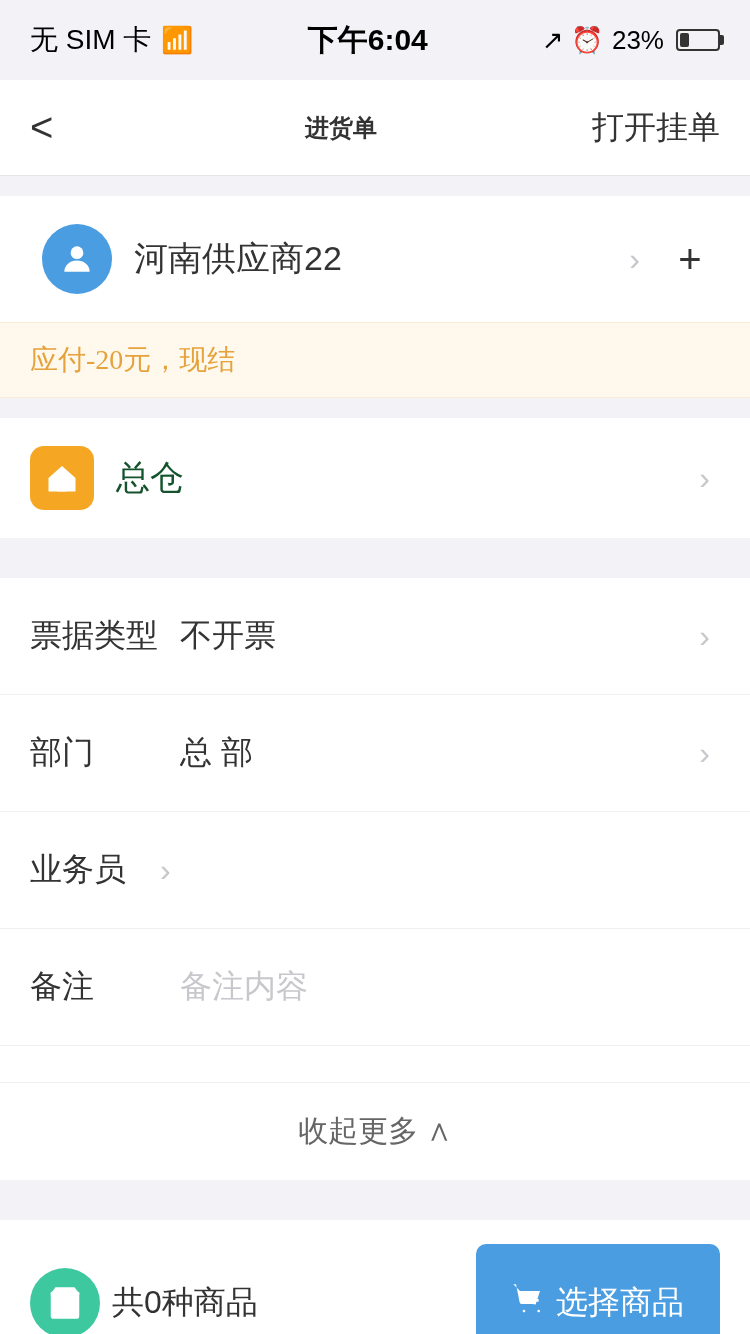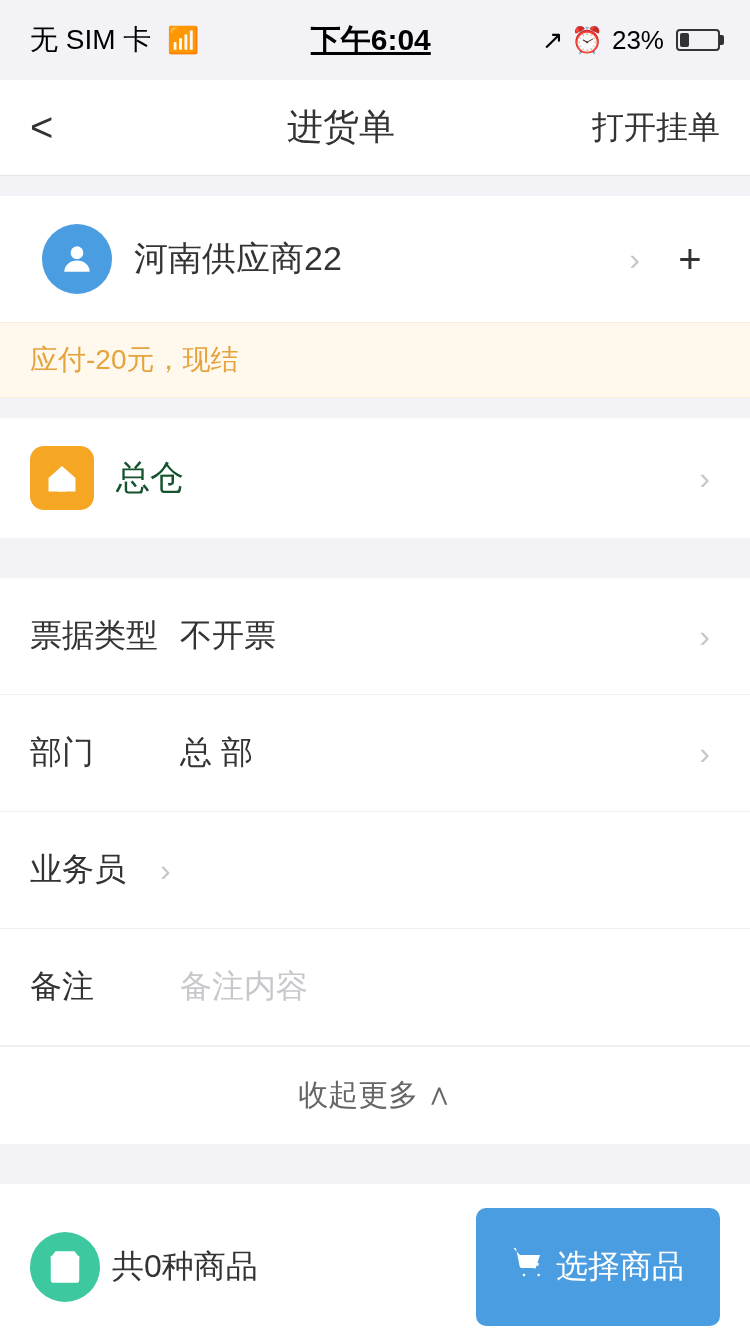--- a/index.html
+++ b/index.html
@@ -17,22 +17,22 @@
       width: 750px;
       height: 80px;
       background: #f2f2f7;
       display: flex;
       align-items: center;
       justify-content: space-between;
       padding: 0 30px;
       font-size: 28px;
       font-weight: 500;
     }
-    .status-left { display: flex; align-items: center; gap: 16px; }
-    .status-center { font-size: 30px; font-weight: 600; text-decoration: underline; }
+    .status-left { display: flex; align-items: center; gap: 10px; }
+    .status-center { font-size: 30px; font-weight: 600; }
     .status-right { display: flex; align-items: center; gap: 8px; font-size: 26px; }
     .battery-icon {
       display: inline-block;
       width: 44px; height: 22px;
       border: 2px solid #333;
       border-radius: 4px;
       position: relative;
       margin-left: 4px;
     }
     .battery-icon::after {
@@ -63,22 +63,22 @@
       padding: 0 30px;
       border-bottom: 1px solid #e5e5e5;
     }
     .nav-back {
       font-size: 40px;
       color: #333;
       cursor: pointer;
       width: 60px;
     }
     .nav-title {
-      font-size: 36px;
-      font-weight: 400;
+      font-size: 24px;
+      font-weight: 700;
       color: #333;
     }
     .nav-action {
       font-size: 32px;
       color: #333;
     }
 
     
     .section-divider {
       height: 20px;
@@ -129,20 +129,21 @@
     }
 
     
     .notice-bar {
       background: #fef9ec;
       padding: 18px 30px;
       font-size: 28px;
       color: #e6a23c;
       border-top: 1px solid #faecd8;
       border-bottom: 1px solid #faecd8;
+      font-family: Liberation Serif, serif;
     }
 
     
     .warehouse-row {
       background: #fff;
       display: flex;
       align-items: center;
       padding: 28px 30px;
     }
     .warehouse-icon {
@@ -197,20 +198,21 @@
     }
 
     
     .collapse-row {
       background: #fff;
       display: flex;
       align-items: center;
       justify-content: center;
       padding: 28px 30px;
       border-top: 1px solid #f0f0f0;
+      margin-top: 36px;
     }
     .collapse-text {
       font-size: 30px;
       color: #666;
     }
 
     
     .bottom-bar {
       background: #fff;
       margin-top: 20px;

